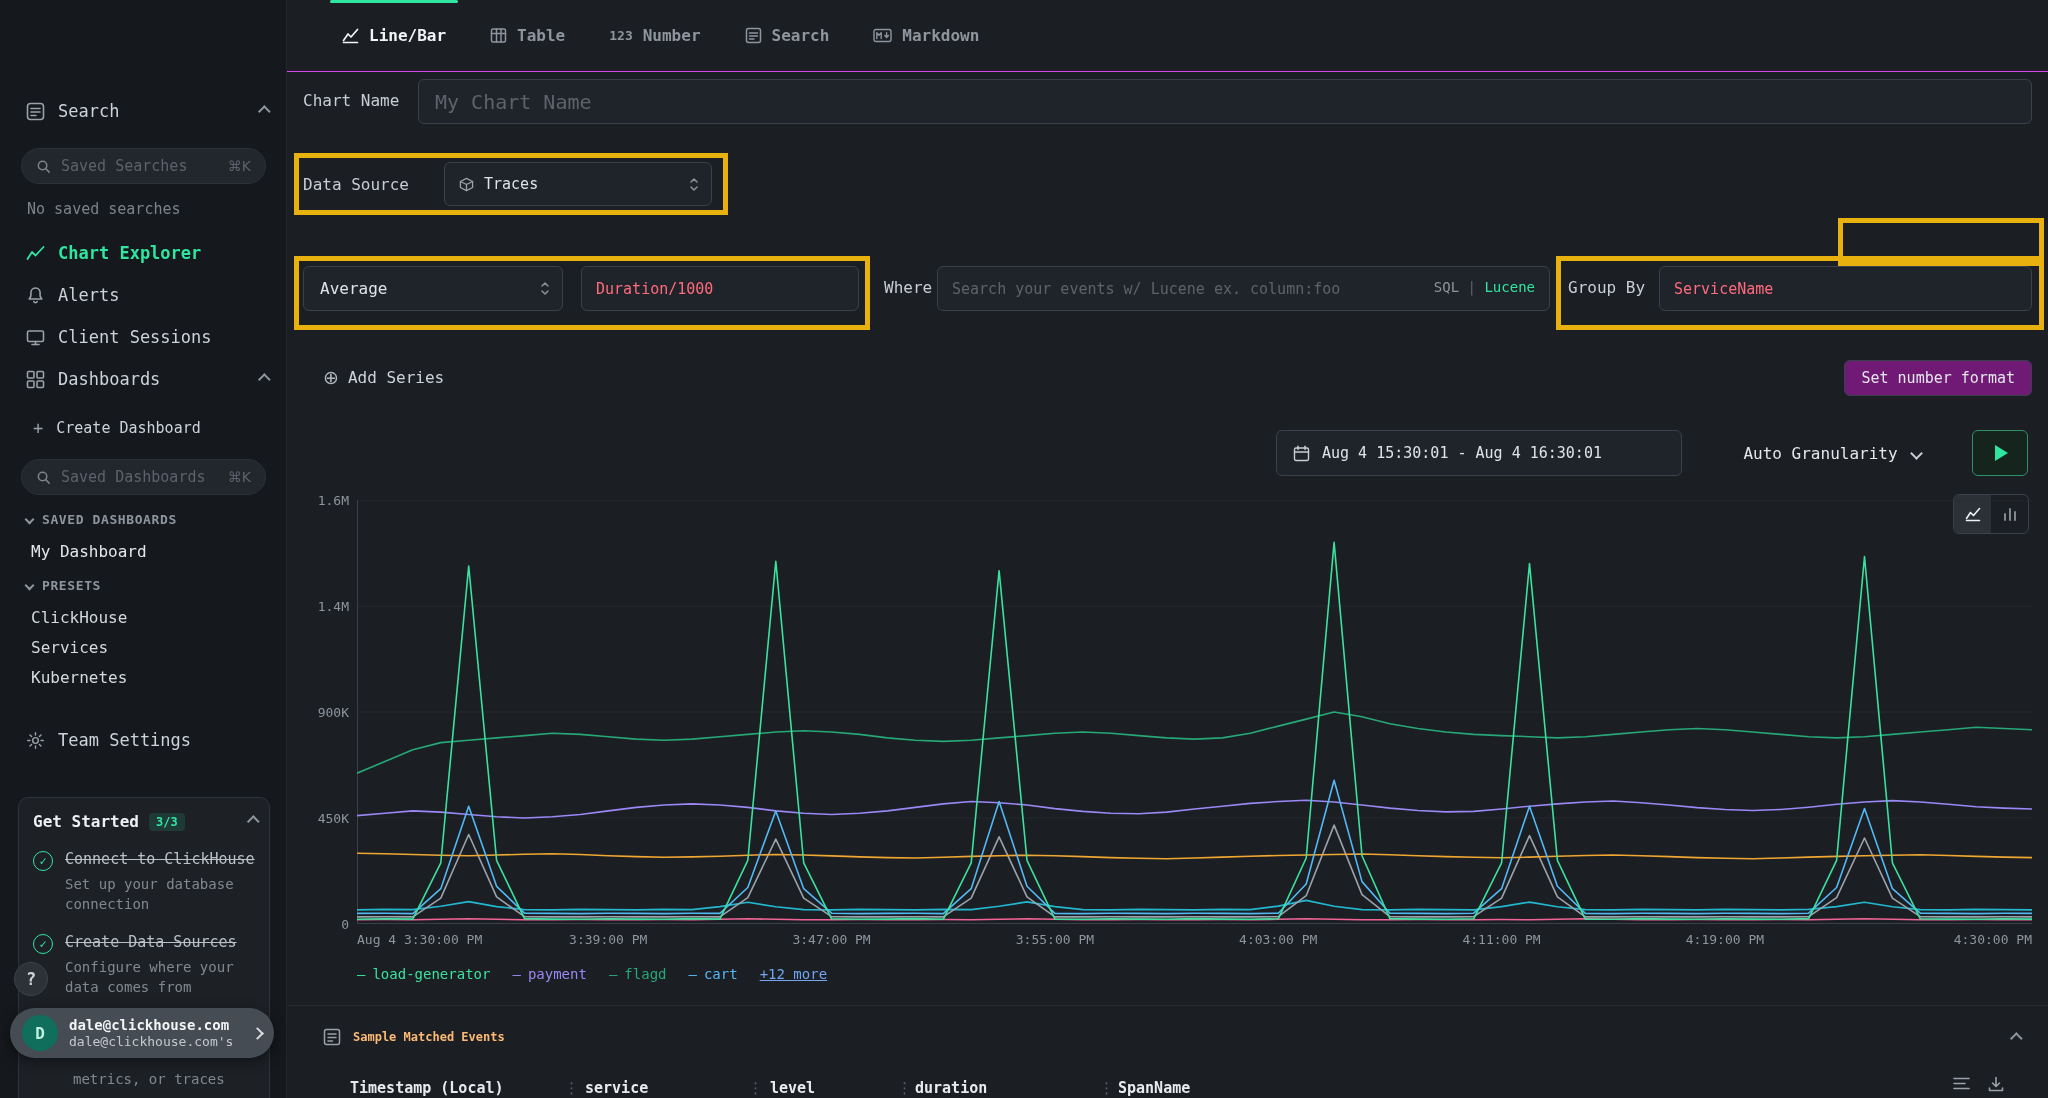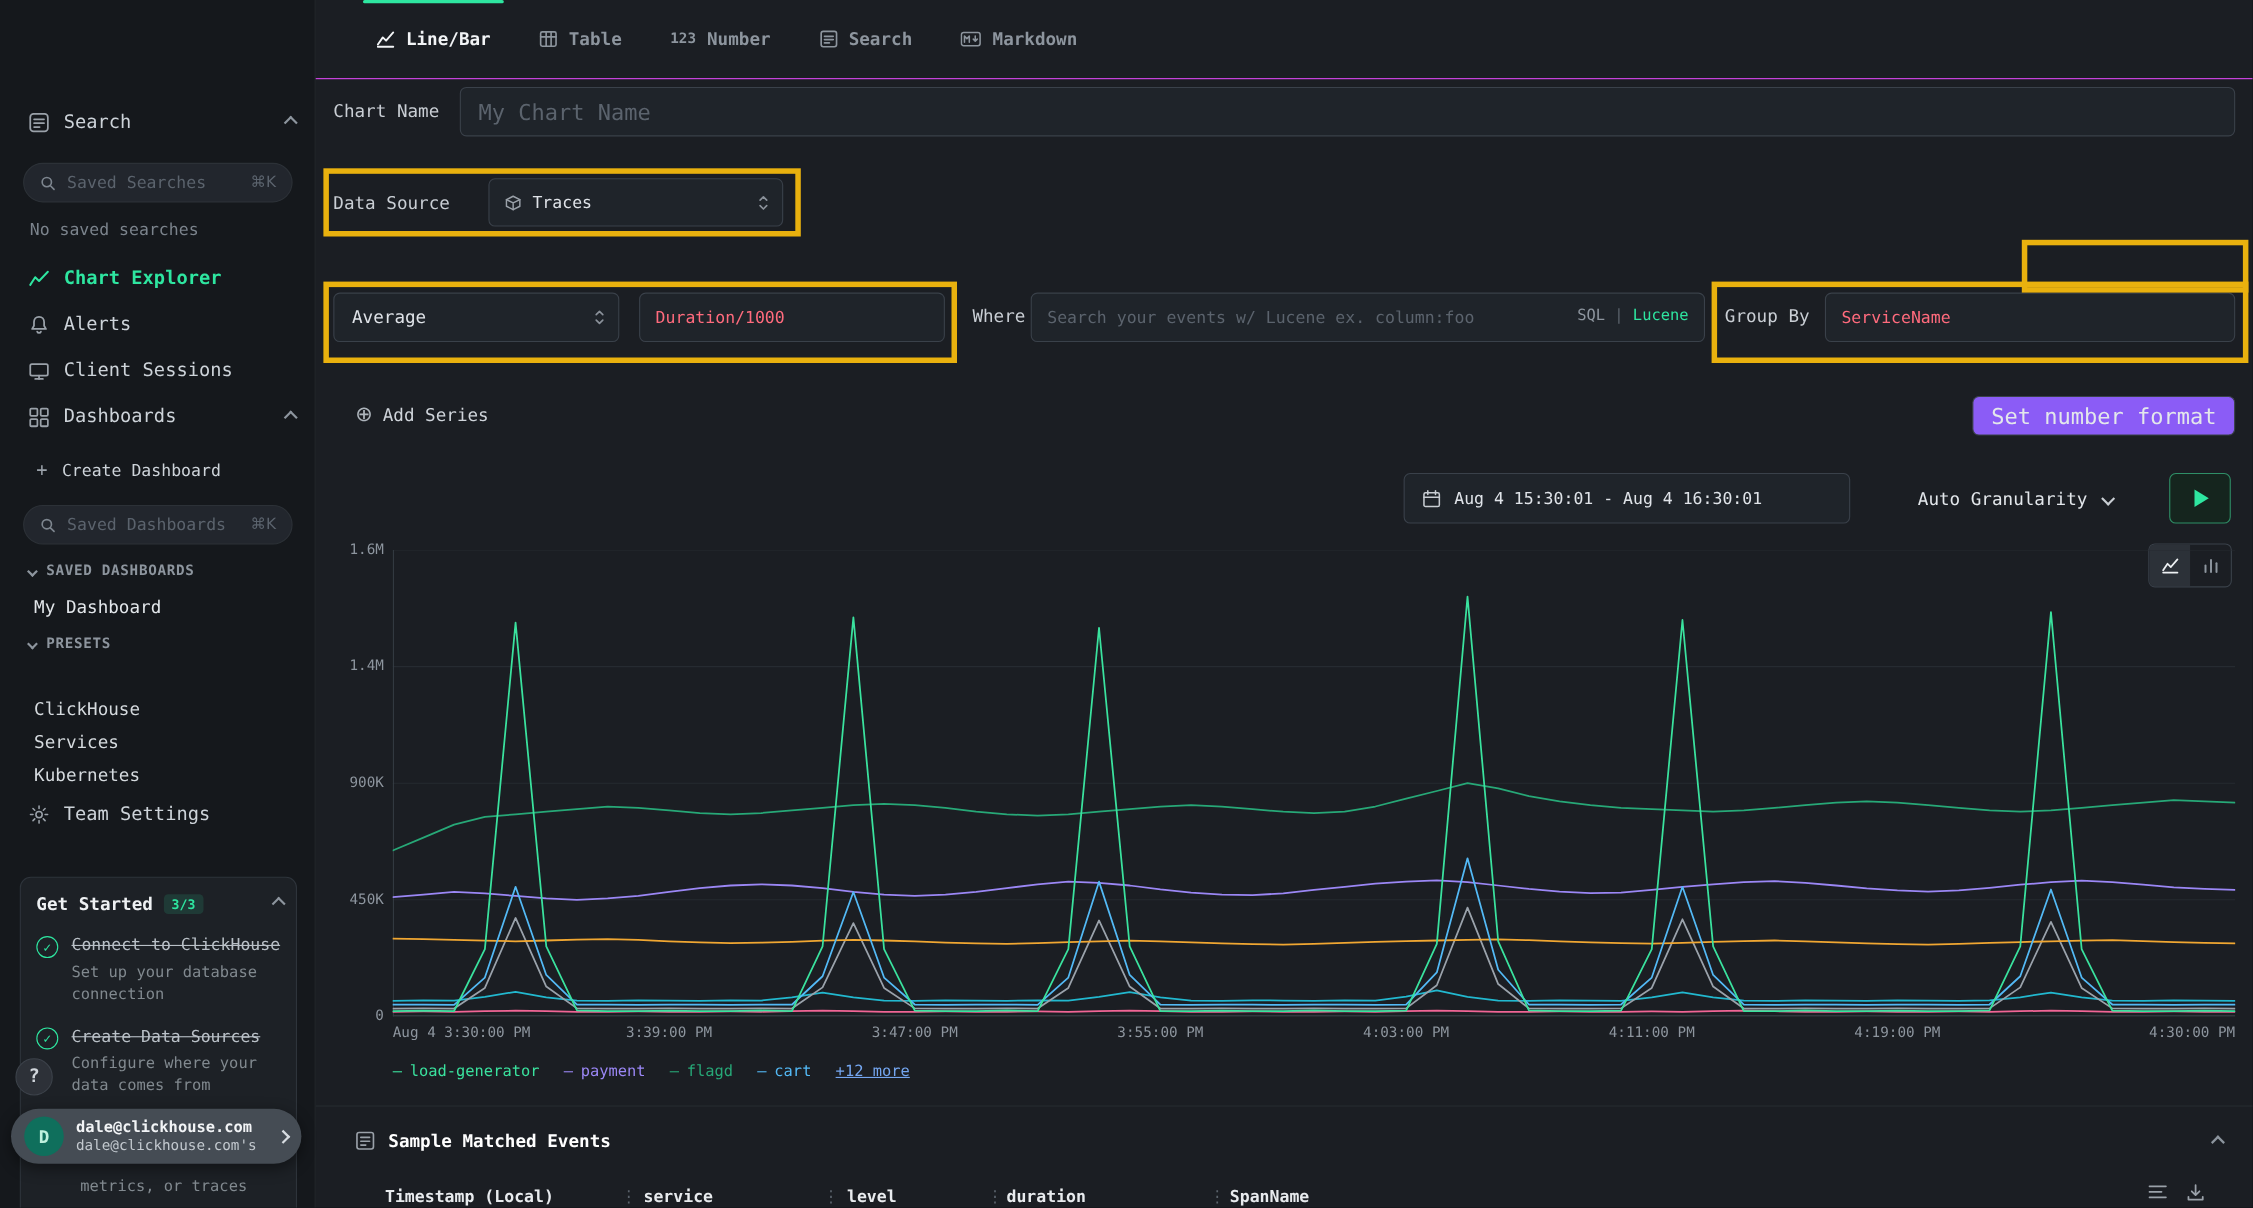--- a/index.html
+++ b/index.html
@@ -22,21 +22,21 @@
   .chev.down { transform:rotate(-45deg); }
   .chev.right { transform:rotate(-135deg); }
   .pill { position:absolute; left:21px; width:245px; height:36px; background:#22262d; border:1px solid #2c3137; border-radius:18px; display:flex; align-items:center; gap:10px; padding:0 14px; cursor:text; }
   .pill .ph { color:#5b636d; font-size:15px; }
   .pill .kbd { margin-left:auto; color:#5b636d; font-size:14px; font-family:"DejaVu Sans",sans-serif; }
   .muted-line { position:absolute; left:27px; color:#7b838c; font-size:15px; }
   .active-green { color:#2ee6a0 !important; font-weight:bold; }
   .small-row { height:22px; font-size:15px; color:#cdd3d9; cursor:pointer; }
   .subhead { height:18px; font-size:13px; font-weight:bold; letter-spacing:.6px; color:#8d959e; gap:9px; cursor:pointer; }
   .plain-item { height:22px; font-size:16px; color:#e3e7eb; cursor:pointer; }
-  .preset-item { height:22px; font-size:16px; color:#d5dade; cursor:pointer;margin-top:27px; }
+  .preset-item { height:22px; font-size:16px; color:#d5dade; cursor:pointer; }
 
   .gs-card { position:absolute; left:18px; top:797px; width:252px; height:340px; background:#1d2126; border:1px solid #2e343b; border-radius:10px; padding:14px; }
   .gs-head { display:flex; align-items:center; gap:10px; }
   .gs-title { font-weight:bold; font-size:16px; color:#eef1f3; }
   .gs-badge { font-size:12px; color:#2ee6a0; background:rgba(46,230,160,.13); padding:2px 7px; border-radius:4px; font-weight:bold; }
   .gs-item { display:flex; gap:12px; margin-top:18px; }
   .gs-check { width:20px; height:20px; border:1.6px solid #2ee6a0; border-radius:50%; color:#2ee6a0; font-size:12px; display:flex; align-items:center; justify-content:center; flex:none; margin-top:2px; }
   .gs-item-title { font-size:15px; line-height:21px; color:#b9c0c7; text-decoration:line-through; }
   .gs-item-desc { font-size:14px; line-height:20px; color:#81898f; margin-top:4px; }
   .gs-partial { position:absolute; left:54px; top:273px; font-size:14px; color:#81898f; }
@@ -78,21 +78,21 @@
   .where-label { top:278px; left:597px; }
   .lucene-wrap { position:absolute; left:650px; top:266px; width:613px; height:45px; padding:0 150px 0 14px; position:absolute; }
   .mode-toggle { position:absolute; right:14px; top:12px; font-size:14px; color:#8d959e; cursor:pointer; }
   .mode-toggle .sep { color:#5a626b; }
   .mode-toggle .lucene { color:#2ee6a0; }
   .groupby-label { top:278px; left:1281px; }
   .groupby-input { position:absolute; left:1372px; top:266px; width:373px; height:45px; padding:0 14px; }
 
   .add-series { position:absolute; left:36px; top:366px; display:flex; align-items:center; gap:9px; font-size:16px; color:#cfd4da; cursor:pointer; }
   .add-series .plus { font-size:19px; color:#aeb5bc; font-family:"DejaVu Sans",sans-serif; }
-  .set-number { position:absolute; right:16px; top:360px; height:36px; background:#8b5cf6; border:1px solid #3a414a; border-radius:6px; font-size:20px; color:#e3e7eb; display:flex; align-items:center; padding:0 16px; cursor:pointer; font-family:inherit; }
+  .set-number { position:absolute; right:16px; top:360px; height:36px; background:#701a75; border:1px solid #3a414a; border-radius:6px; font-size:15px; color:#e3e7eb; display:flex; align-items:center; padding:0 16px; cursor:pointer; font-family:inherit; }
 
   .date-range { position:absolute; left:989px; top:430px; width:406px; height:46px; padding:0 16px; gap:12px; cursor:pointer; }
   .date-range .val { font-size:15px; }
   .granularity { position:absolute; left:1430px; top:430px; width:230px; height:46px; display:flex; align-items:center; justify-content:center; gap:14px; font-size:16px; color:#e3e7eb; cursor:pointer; }
   .play-btn { position:absolute; left:1685px; top:430px; width:56px; height:46px; background:#15251e; border:1px solid #2f8f67; border-radius:6px; display:flex; align-items:center; justify-content:center; cursor:pointer; }
   .play-tri { width:0; height:0; border-left:13px solid #2ee6a0; border-top:8px solid transparent; border-bottom:8px solid transparent; margin-left:3px; }
 
   .chart-toggles { position:absolute; left:1666px; top:494px; height:40px; display:flex; border:1px solid #3a414a; border-radius:6px; overflow:hidden; }
   .ct-cell { width:37px; display:flex; align-items:center; justify-content:center; cursor:pointer; color:#8d959e; }
   .ct-cell.active { background:#2c3138; color:#eef1f3; }
@@ -103,21 +103,21 @@
   .plot-svg { position:absolute; left:54px; top:0; width:1675px; height:424px; display:block; }
   .x-labels { position:absolute; left:54px; top:432px; width:1675px; height:20px; }
   .x-tick { position:absolute; font-size:13px; color:#8d959e; white-space:nowrap; }
   .x-tick.mid { transform:translateX(-50%); }
   .x-tick.last { transform:translateX(-100%); }
   .legend { position:absolute; left:54px; top:466px; display:flex; gap:22px; font-size:14px; }
   .legend-item { display:flex; gap:7px; align-items:center; cursor:pointer; }
   .legend-more { color:#74a6f0; text-decoration:underline; cursor:pointer; font-size:14px; }
 
   .sample-panel { position:absolute; left:0; top:1005px; width:1761px; height:93px; border-top:1px solid #272c31; }
-  .sample-head { position:absolute; left:36px; top:22px; display:flex; align-items:flex-start; gap:12px; font-size:16px; font-weight:bold; color:#ffffff; }
+  .sample-head { position:absolute; left:36px; top:22px; display:flex; align-items:center; gap:12px; font-size:12px; font-weight:bold; color:#fdba74; }
   .sample-collapse { position:absolute; right:30px; top:28px; cursor:pointer; }
   .thead { position:absolute; left:0; top:66px; width:1761px; height:32px; display:flex; align-items:center; font-size:15px; font-weight:bold; color:#e8ebee; }
   .th { position:absolute; white-space:nowrap; }
   .th-sep { position:absolute; color:#5a626b; font-weight:normal; font-size:15px; cursor:col-resize; }
   .thead-icons { position:absolute; right:44px; top:70px; display:flex; gap:18px; color:#9aa1a9; }
 
   
   .anno { position:absolute; border:5px solid #e9b10e; z-index:50; pointer-events:none; }
   svg { stroke-linecap:round; stroke-linejoin:round; }
 </style>

